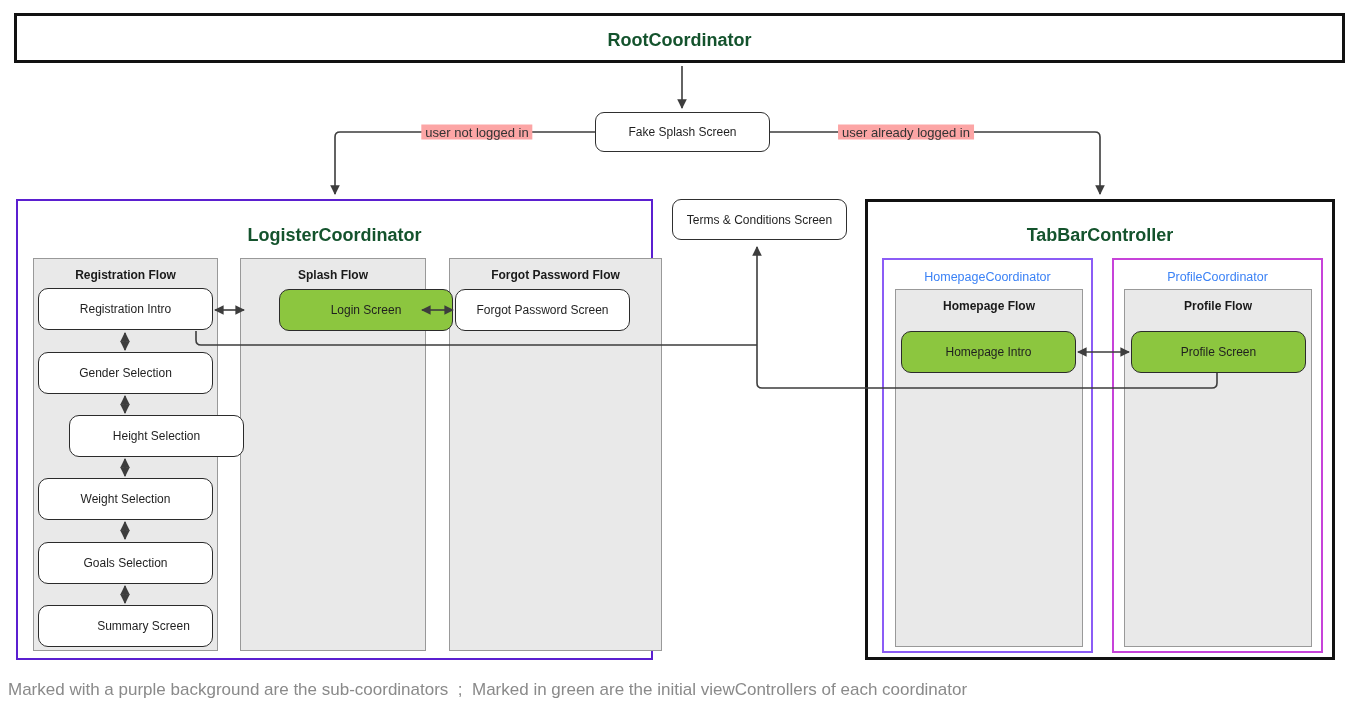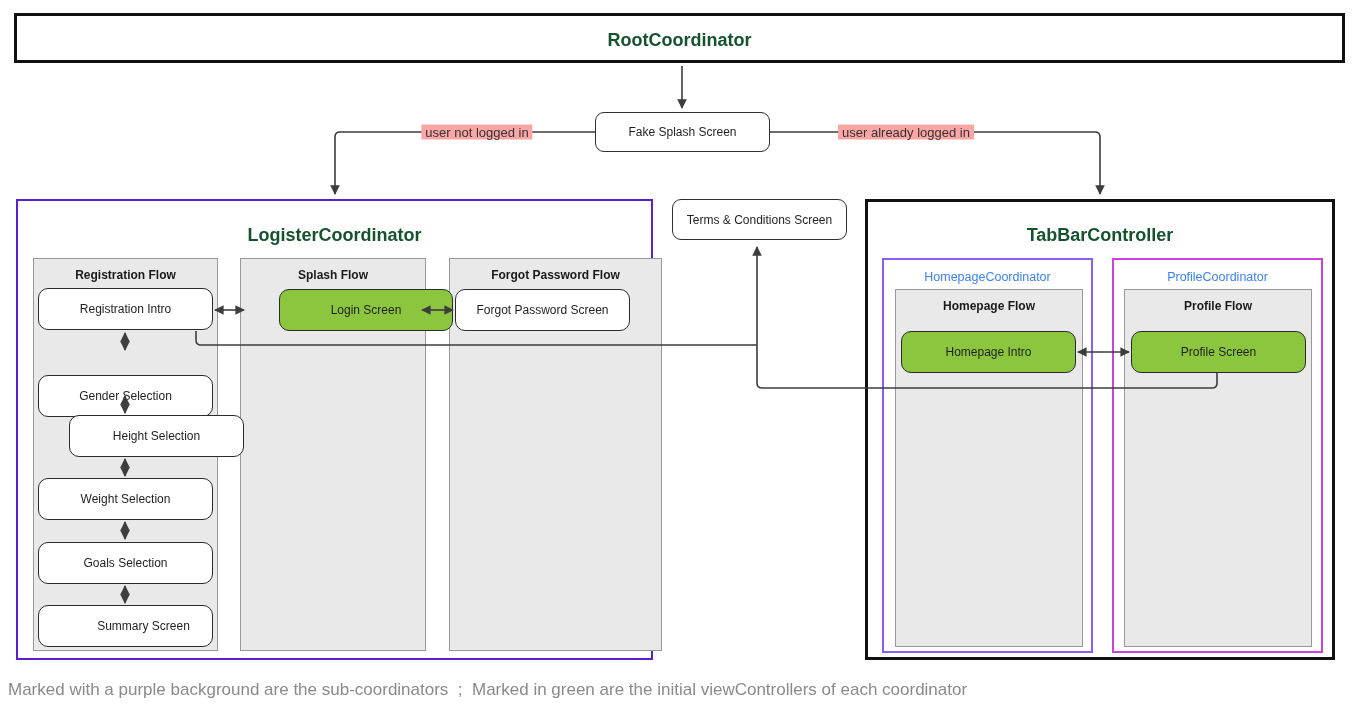--- a/index.html
+++ b/index.html
@@ -44,21 +44,21 @@
 
   <div class="abs purple-frame" style="left:16px;top:199px;width:637px;height:461px;"></div>
   <div class="abs big-title" style="left:16px;top:225px;width:637px;">LogisterCoordinator</div>
 
   <div class="abs flowcol" style="left:33px;top:258px;width:185px;height:393px;">
     <div class="flowhead">Registration Flow</div>
   </div>
   <div class="abs node screen" style="left:38px;top:288px;width:175px;height:42px;">
     <span>Registration Intro</span>
   </div>
-  <div class="abs node screen" style="left:38px;top:352px;width:175px;height:42px;margin-top:23px;">
+  <div class="abs node screen" style="left:38px;top:352px;width:175px;height:42px;">
     <span>Gender Selection</span>
   </div>
   <div class="abs node screen" style="left:38px;top:415px;width:175px;height:42px;margin-left:31px;">
     <span>Height Selection</span>
   </div>
   <div class="abs node screen" style="left:38px;top:478px;width:175px;height:42px;">
     <span>Weight Selection</span>
   </div>
   <div class="abs node screen" style="left:38px;top:542px;width:175px;height:42px;">
     <span>Goals Selection</span>

